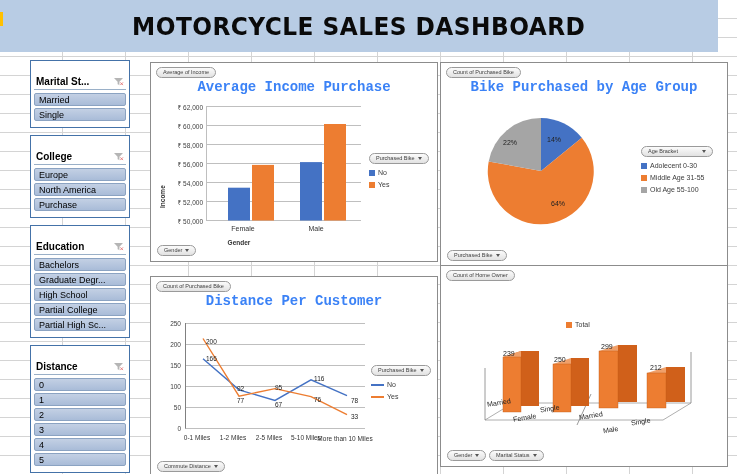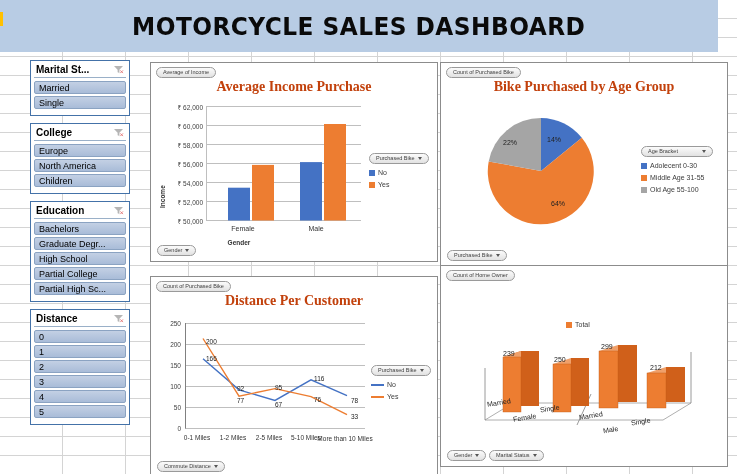--- a/index.html
+++ b/index.html
@@ -42,21 +42,21 @@
 
   
   #slicer-col {
     position: absolute; left: 30px; top: 60px; width: 100px;
     z-index: 2;
   }
   .slicer {
     background: #ffffff;
     border: 1px solid #4472a8;
     margin-bottom: 7px;
-    padding: 2px 3px 4px 3px;
+    padding: 14px 3px 4px 3px;
   }
   .slicer-head {
     display: flex; align-items: center; justify-content: space-between;
     border-bottom: 1px solid #9ab0c8;
     padding: 1px 2px 2px 2px;
     margin-bottom: 3px;
   }
   .slicer-title {
     font-size: 10px; font-weight: 700; color: #000;
     font-family: "Liberation Sans", sans-serif;
@@ -105,24 +105,24 @@
   .fbtn-bottom { position: absolute; bottom: 5px; left: 6px; }
   .fbtn .caret {
     width: 0; height: 0;
     border-left: 2.5px solid transparent;
     border-right: 2.5px solid transparent;
     border-top: 3px solid #555;
   }
 
   .chart-title {
     text-align: center;
-    font-family: Liberation Serif, serif;
+    font-family: Liberation Mono, monospace;
     font-weight: 700;
     font-size: 14px;
-    color: #c2410c;
+    color: #3b82f6;
     margin-top: 16px;
   }
 
   
   .legend-box { position: absolute; font-size: 7px; color: #3b3b3b; }
   .legend-row { display: flex; align-items: center; gap: 3px; margin-top: 5px; white-space: nowrap; }
   .swatch { width: 6px; height: 6px; flex: 0 0 auto; }
   .lline  { width: 13px; height: 2px; flex: 0 0 auto; }
 
   .axis-label-y {
@@ -173,21 +173,21 @@
   <div class="slicer">
     <div class="slicer-head">
       <span class="slicer-title">College</span>
       <svg class="filter-icon" viewBox="0 0 12 10">
         <path d="M1 1h10L7 5.2V9L5 8V5.2z" fill="#7a7a7a"></path>
         <path d="M8 6l3 3M11 6l-3 3" stroke="#c00" stroke-width="1"></path>
       </svg>
     </div>
     <div class="slicer-item">Europe</div>
     <div class="slicer-item">North America</div>
-    <div class="slicer-item">Children</div>
+    <div class="slicer-item">Purchase</div>
   </div>
 
   <div class="slicer">
     <div class="slicer-head">
       <span class="slicer-title">Education</span>
       <svg class="filter-icon" viewBox="0 0 12 10">
         <path d="M1 1h10L7 5.2V9L5 8V5.2z" fill="#7a7a7a"></path>
         <path d="M8 6l3 3M11 6l-3 3" stroke="#c00" stroke-width="1"></path>
       </svg>
     </div>

